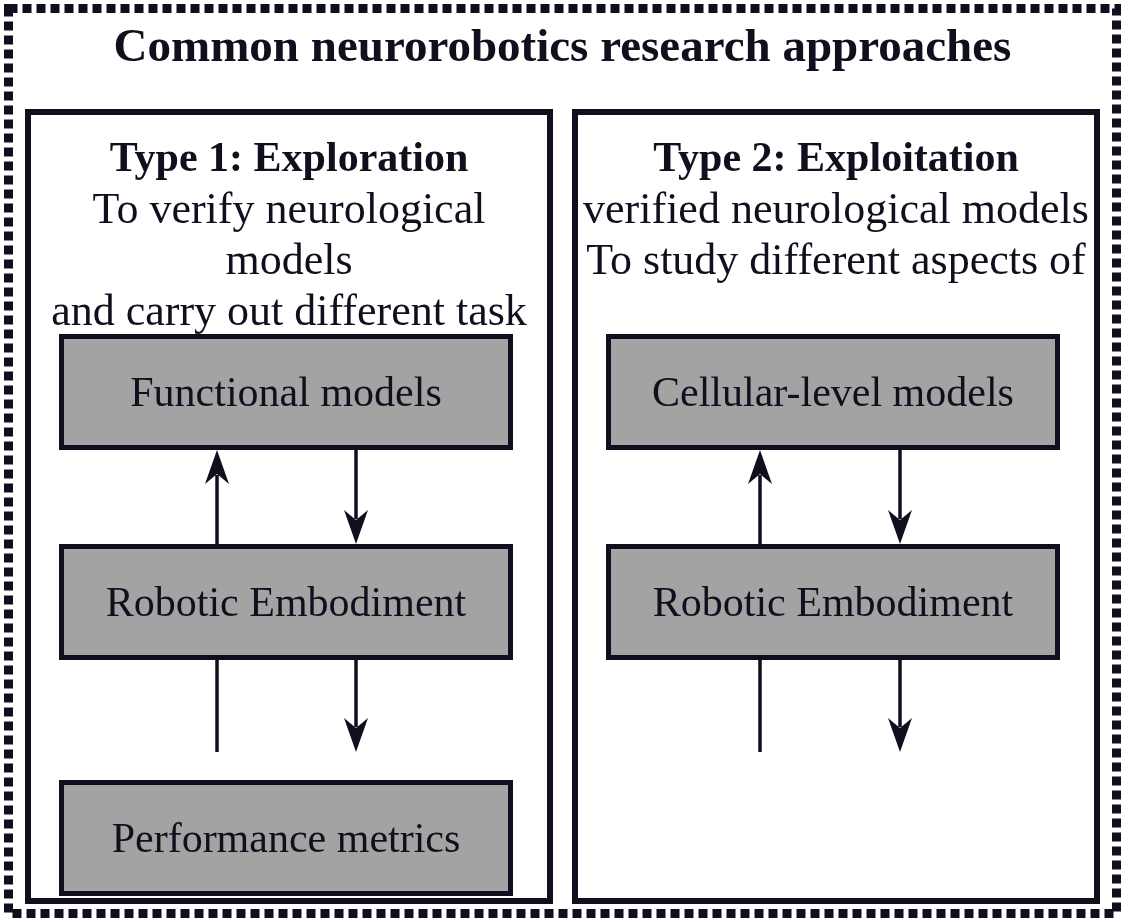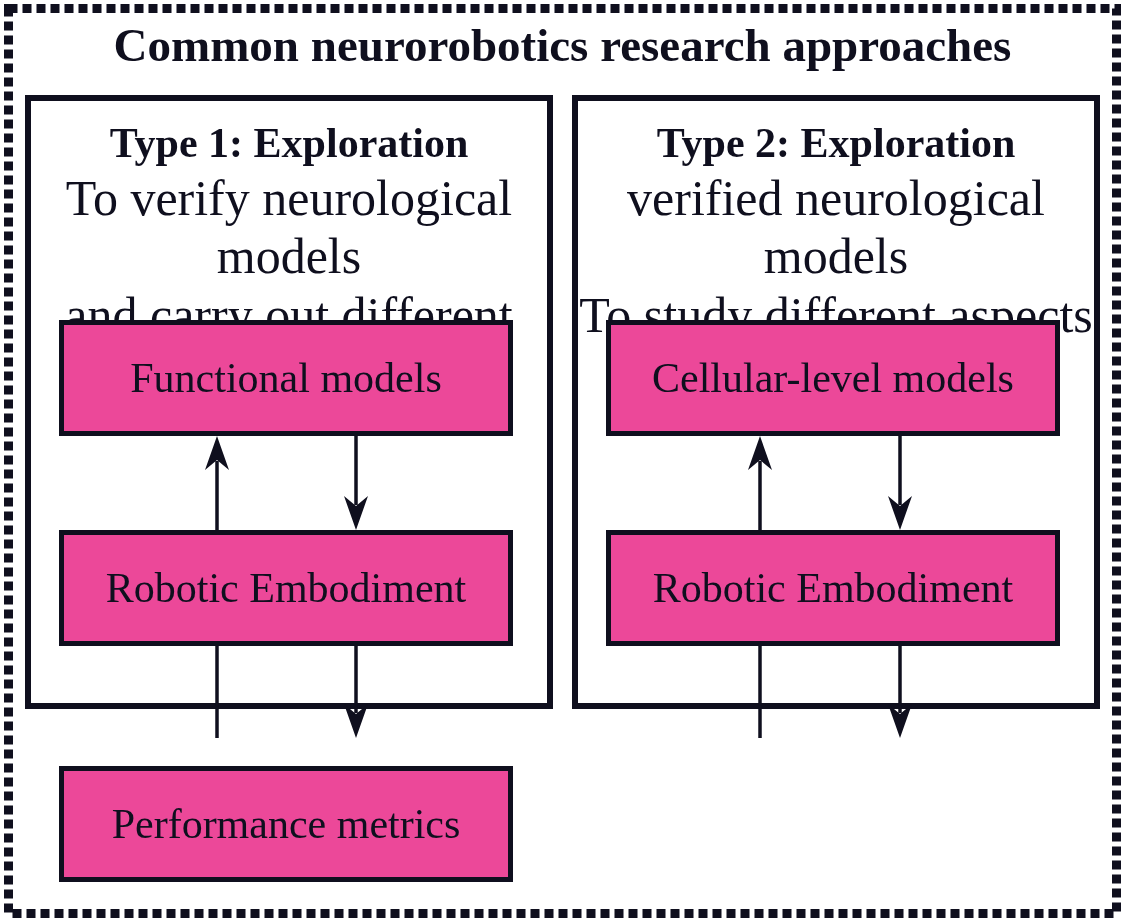--- a/index.html
+++ b/index.html
@@ -15,50 +15,50 @@
     position: absolute; left: 0; top: 0;
     width: 1125px; height: 922px;
   }
   .diagram-title {
     position: absolute; top: 18px; left: 0; width: 100%;
     text-align: center;
     font-size: 47px; font-weight: bold;
     letter-spacing: 0px;
   }
   .panel {
-    position: absolute; top: 95px;
-    width: 528px; height: 614px;
+    position: absolute; top: 109px;
+    width: 528px; height: 795px;
   }
   #panel-1 { left: 25px; }
   #panel-2 { left: 572px; }
   .panel-frame {
     position: absolute; left: 0; top: 0; right: 0; bottom: 0;
     border: 6px solid #0f0f1e;
     box-sizing: border-box;
   }
   .panel-head {
     position: absolute; top: 24px; left: 0; width: 100%;
     text-align: center;
   }
   .panel-heading {
     font-size: 42px; font-weight: bold; line-height: 1.18;
   }
   .panel-desc {
-    font-size: 50px; line-height: 1.17;
+    font-size: 44px; line-height: 1.17;
   }
   .arrows {
     position: absolute; left: 0; top: 0;
     width: 528px; height: 795px;
   }
   .node {
     position: absolute; left: 34px;
     width: 454px; height: 116px;
     border: 5px solid #0f0f1e;
     box-sizing: border-box;
-    background: #ec4899;
+    background: #a3a3a3;
     display: flex; align-items: center; justify-content: center;
     font-size: 42px;
     text-align: center;
   }
   .node-top    { top: 225px; }
   .node-middle { top: 435px; }
   .node-bottom { top: 643px; margin-top: 28px; }
 </style>
 </head>
 <body>
@@ -105,21 +105,21 @@
     <line x1="188" y1="435" x2="188" y2="366" stroke="#0f0f1e" stroke-width="3.5"></line>
     <path d="M188 341 L200 375 L188 365 L176 375 Z" fill="#0f0f1e"></path>
     <line x1="328" y1="341" x2="328" y2="410" stroke="#0f0f1e" stroke-width="3.5"></line>
     <path d="M328 435 L340 401 L328 411 L316 401 Z" fill="#0f0f1e"></path>
 
     <line x1="188" y1="550" x2="188" y2="643" stroke="#0f0f1e" stroke-width="3.5"></line>
     <line x1="328" y1="550" x2="328" y2="618" stroke="#0f0f1e" stroke-width="3.5"></line>
     <path d="M328 643 L340 609 L328 619 L316 609 Z" fill="#0f0f1e"></path>
   </svg>
   <div class="panel-head">
-    <div class="panel-heading">Type 2: Exploration</div>
+    <div class="panel-heading">Type 2: Exploitation</div>
     <div class="panel-desc">verified neurological models</div>
     <div class="panel-desc">To study different aspects of</div>
   </div>
   <div class="node node-top">
     <span>Cellular-level models</span>
   </div>
   <div class="node node-middle">
     <span>Robotic Embodiment</span>
   </div>
 </div>

